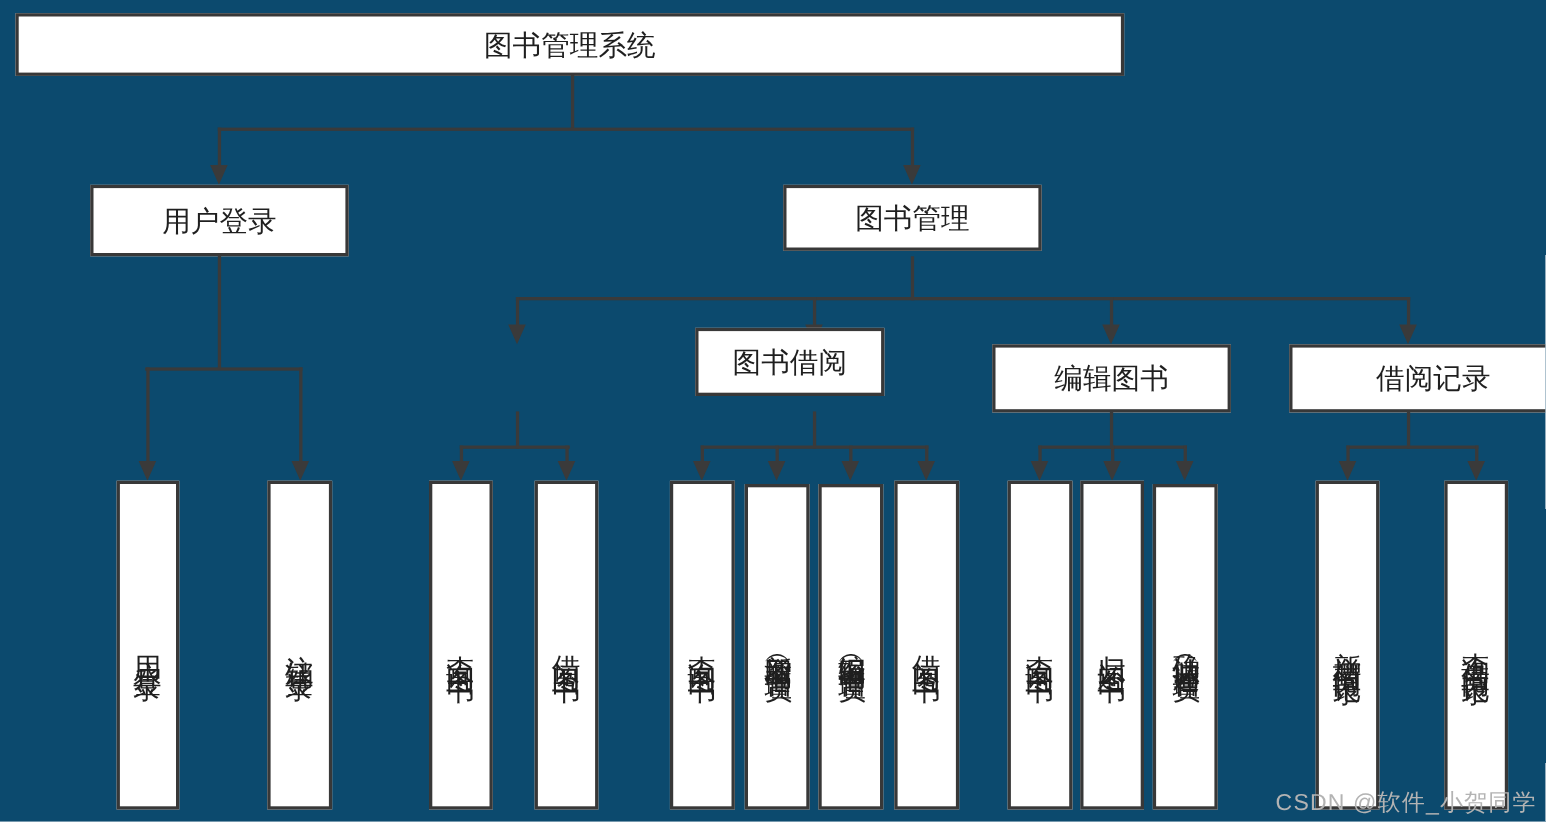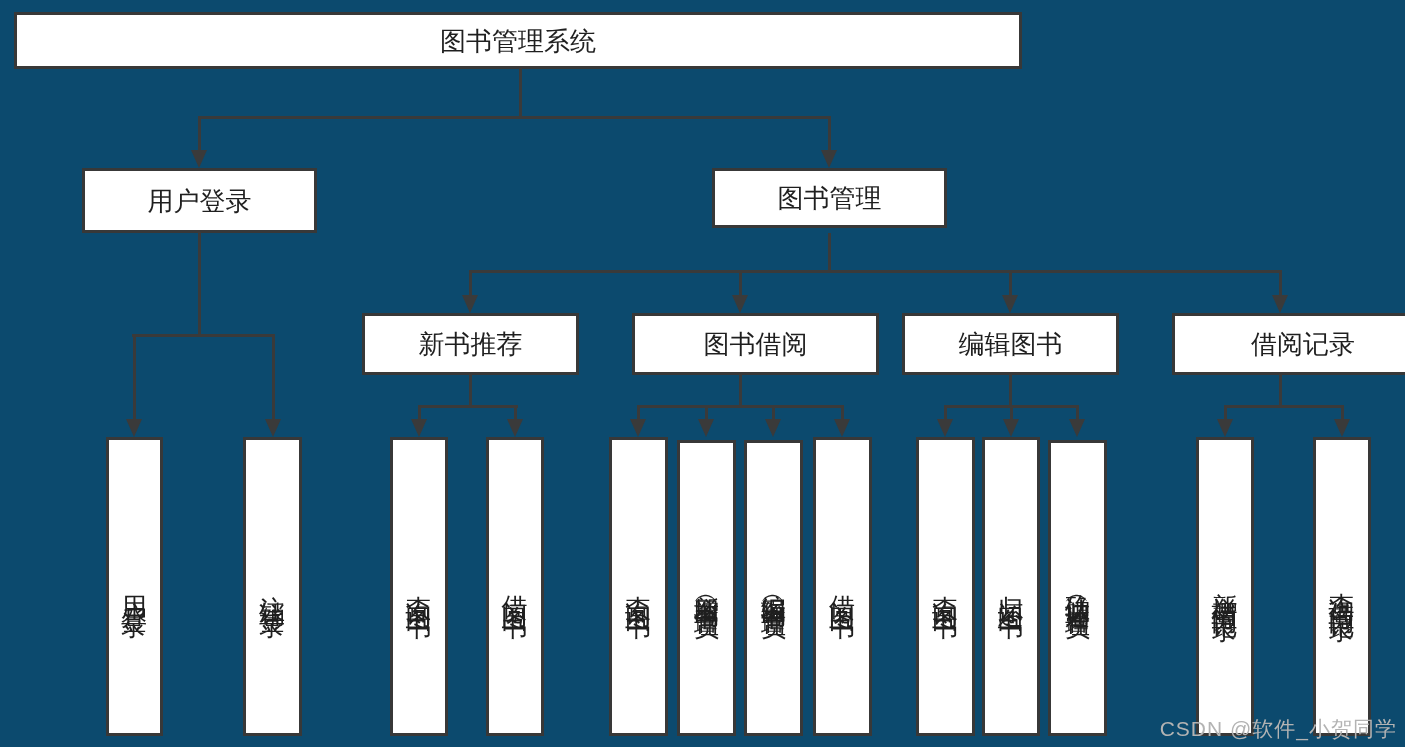--- a/index.html
+++ b/index.html
@@ -62,24 +62,21 @@
   <div class="ln" style="left:469px;top:270px;width:813px;height:3px"></div>
   <div class="ln" style="left:469px;top:270px;width:3px;height:27px"></div>
   <div class="ah" style="left:462px;top:295px"></div>
   <div class="ln" style="left:739px;top:270px;width:3px;height:27px"></div>
   <div class="ah" style="left:732px;top:295px"></div>
   <div class="ln" style="left:1009px;top:270px;width:3px;height:27px"></div>
   <div class="ah" style="left:1002px;top:295px"></div>
   <div class="ln" style="left:1279px;top:270px;width:3px;height:27px"></div>
   <div class="ah" style="left:1272px;top:295px"></div>
 
-  <div class="node" style="left:362px;top:313px;width:217px;height:62px">
-    <span>新书推荐</span>
-  </div>
-  <div class="node" style="left:632px;top:313px;width:247px;height:62px">
+  <div class="node" style="left:632px;top:298px;width:172px;height:62px">
     <span>图书借阅</span>
   </div>
   <div class="node" style="left:902px;top:313px;width:217px;height:62px">
     <span>编辑图书</span>
   </div>
   <div class="node" style="left:1172px;top:313px;width:262px;height:62px">
     <span>借阅记录</span>
   </div>
 
   <div class="ln" style="left:469px;top:374px;width:3px;height:34px"></div>

